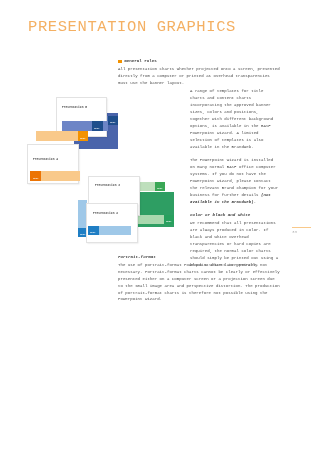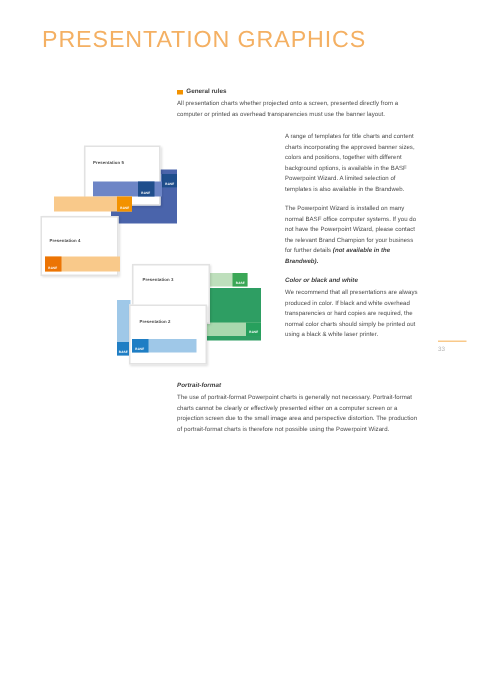--- a/index.html
+++ b/index.html
@@ -12,20 +12,21 @@
     width: 320px;
     height: 453px;
     overflow: hidden;
   }
   #page {
     position: relative;
     width: 320px;
     height: 453px;
     background: #ffffff;
     overflow: hidden;
+    font-family: Liberation Mono, monospace;
   }
 
   
   #page-title {
     position: absolute;
     left: 28px;
     top: 18px;
     font-size: 15.5px;
     letter-spacing: 0.6px;
     color: #f4b063;

